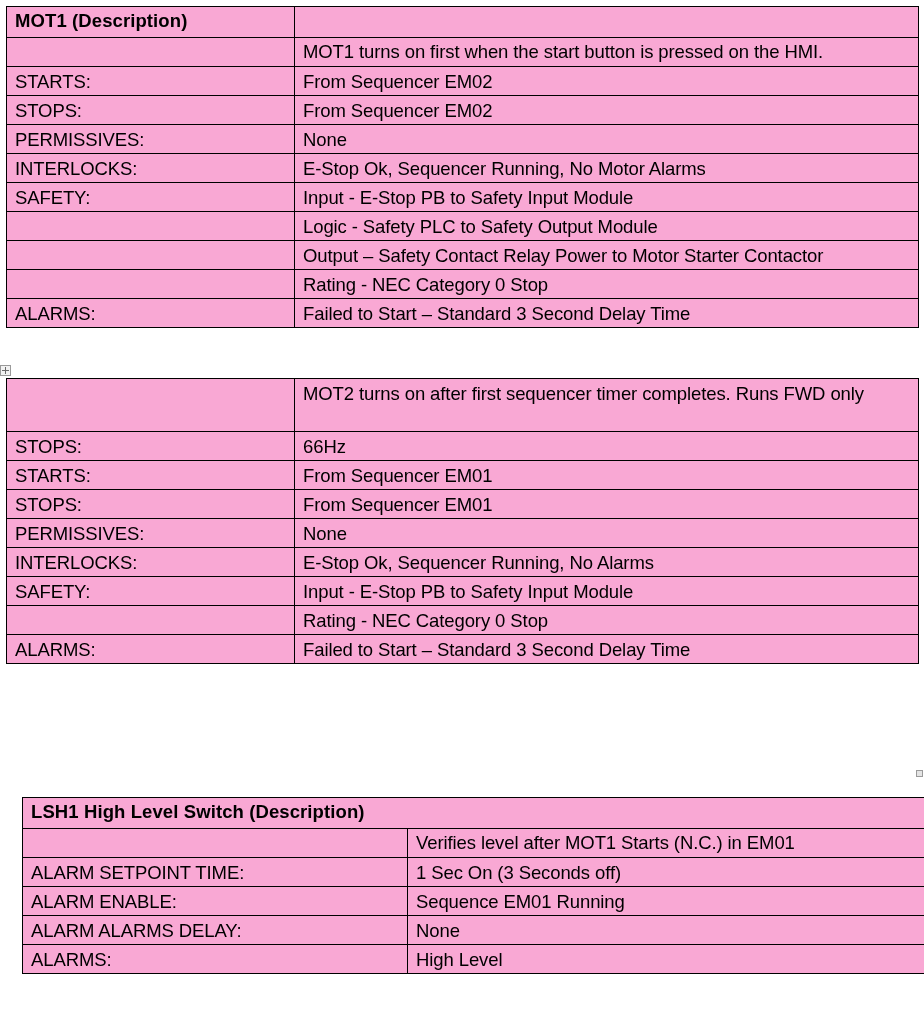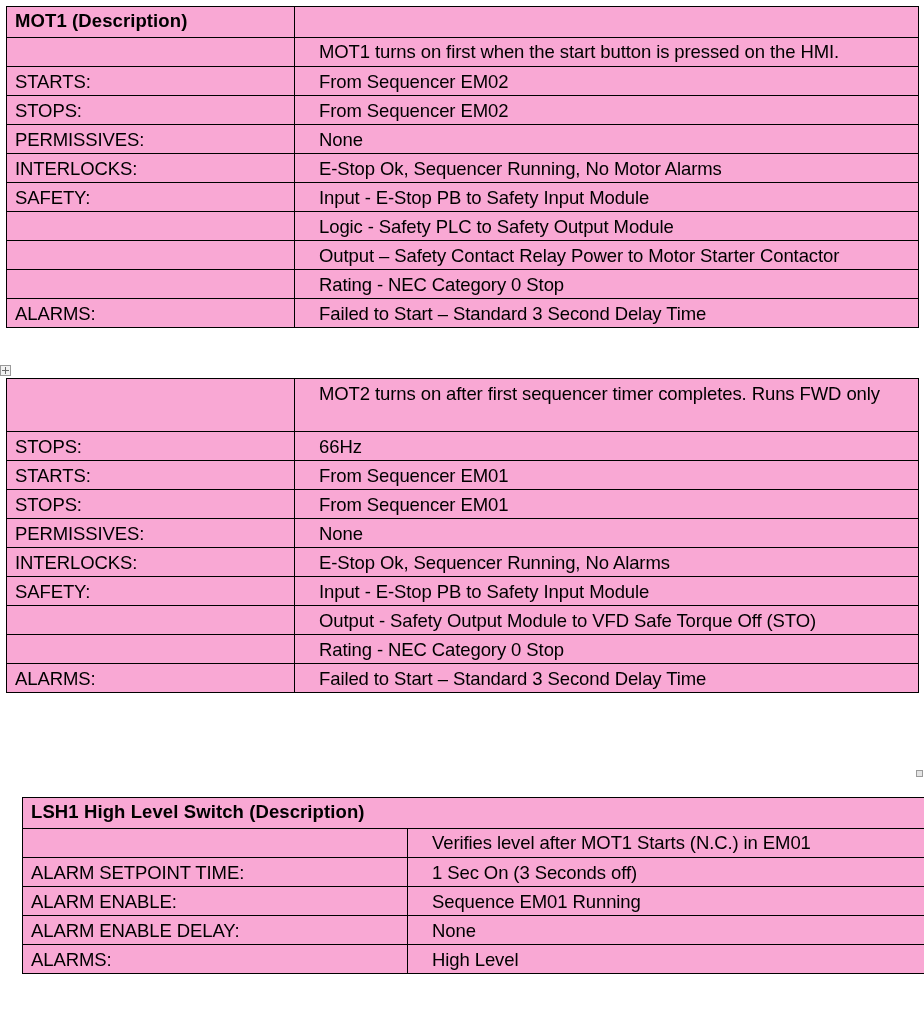--- a/index.html
+++ b/index.html
@@ -40,21 +40,21 @@
     height: 29px;
     box-sizing: border-box;
     overflow: hidden;
   }
 
   .spec-table td.label-cell {
     padding-left: 8px;
   }
 
   .spec-table td.value-cell {
-    padding-left: 24px;
+    padding-left: 8px;
   }
 
   .spec-table tr.header-row td {
     font-weight: bold;
     vertical-align: middle;
     height: 31px;
     letter-spacing: 0.1px;
   }
 
   .spec-table tr.desc-row td {
@@ -202,24 +202,20 @@
         <tr>
           <td class="label-cell">INTERLOCKS:</td>
           <td class="value-cell">E-Stop Ok, Sequencer Running, No Alarms</td>
         </tr>
         <tr>
           <td class="label-cell">SAFETY:</td>
           <td class="value-cell">Input - E-Stop PB to Safety Input Module</td>
         </tr>
         <tr>
           <td class="label-cell"></td>
-          <td class="value-cell">Output - Safety Output Module to VFD Safe Torque Off (STO)</td>
-        </tr>
-        <tr>
-          <td class="label-cell"></td>
           <td class="value-cell">Rating - NEC Category 0 Stop</td>
         </tr>
         <tr>
           <td class="label-cell">ALARMS:</td>
           <td class="value-cell">Failed to Start – Standard 3 Second Delay Time</td>
         </tr>
       </tbody>
   </table>
 
   <div class="table-resize-handle" id="resize-mot2"></div>
@@ -239,21 +235,21 @@
         </tr>
         <tr>
           <td class="label-cell">ALARM SETPOINT TIME:</td>
           <td class="value-cell">1 Sec On (3 Seconds off)</td>
         </tr>
         <tr>
           <td class="label-cell">ALARM ENABLE:</td>
           <td class="value-cell">Sequence EM01 Running</td>
         </tr>
         <tr>
-          <td class="label-cell">ALARM ENABLE DELAY:</td>
+          <td class="label-cell">ALARM ALARMS DELAY:</td>
           <td class="value-cell">None</td>
         </tr>
         <tr>
           <td class="label-cell">ALARMS:</td>
           <td class="value-cell">High Level</td>
         </tr>
       </tbody>
   </table>
 
 </div>

